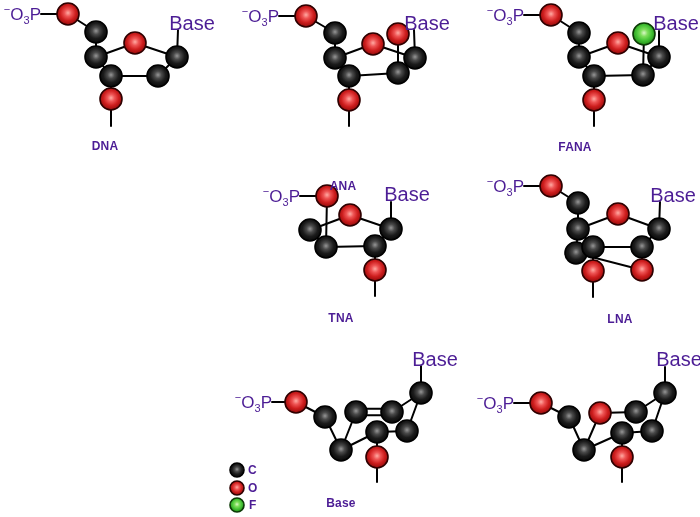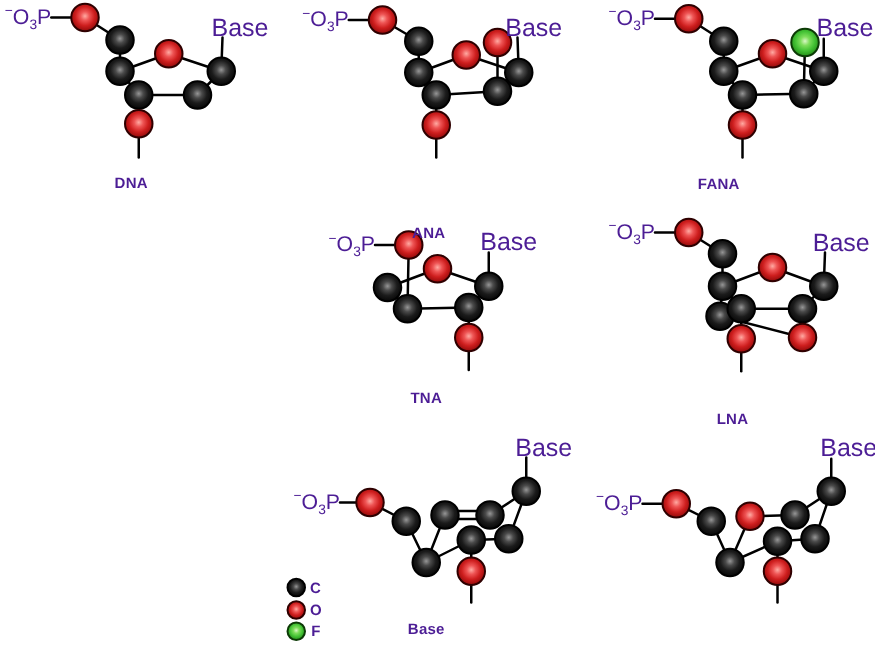--- a/index.html
+++ b/index.html
@@ -211,21 +211,21 @@
     <div class="lbl lbl-base" style="left: 427px; top: 23px;">Base</div>
     <div class="lbl lbl-name" style="left: 343px; top: 146px; margin-top: 40px;">ANA</div>
     <div class="lbl lbl-phos" style="left: 524px; top: 16px;"><span class="ph-sup">−</span><span>O</span><span class="ph-sub">3</span><span>P</span></div>
     <div class="lbl lbl-base" style="left: 676px; top: 23px;">Base</div>
     <div class="lbl lbl-name" style="left: 575px; top: 147px;">FANA</div>
     <div class="lbl lbl-phos" style="left: 300px; top: 197px;"><span class="ph-sup">−</span><span>O</span><span class="ph-sub">3</span><span>P</span></div>
     <div class="lbl lbl-base" style="left: 407px; top: 194px;">Base</div>
     <div class="lbl lbl-name" style="left: 341px; top: 318px;">TNA</div>
     <div class="lbl lbl-phos" style="left: 524px; top: 187px;"><span class="ph-sup">−</span><span>O</span><span class="ph-sub">3</span><span>P</span></div>
     <div class="lbl lbl-base" style="left: 673px; top: 195px;">Base</div>
-    <div class="lbl lbl-name" style="left: 586px; top: 319px; margin-top: 16px;">LNA</div>
+    <div class="lbl lbl-name" style="left: 620px; top: 319px;">LNA</div>
     <div class="lbl lbl-phos" style="left: 272px; top: 403px;"><span class="ph-sup">−</span><span>O</span><span class="ph-sub">3</span><span>P</span></div>
     <div class="lbl lbl-base" style="left: 435px; top: 359px;">Base</div>
     <div class="lbl lbl-name" style="left: 341px; top: 503px;">Base</div>
     <div class="lbl lbl-phos" style="left: 514px; top: 404px;"><span class="ph-sup">−</span><span>O</span><span class="ph-sub">3</span><span>P</span></div>
     <div class="lbl lbl-base" style="left: 679px; top: 359px;">Base</div>
     <div class="lbl lbl-name" style="left: 588px; top: 530px;">HNA</div>
     <div class="lbl lbl-legend" style="left: 248px; top: 470px;">C</div>
     <div class="lbl lbl-legend" style="left: 248px; top: 488px;">O</div>
     <div class="lbl lbl-legend" style="left: 249px; top: 505px;">F</div>
   </div>

